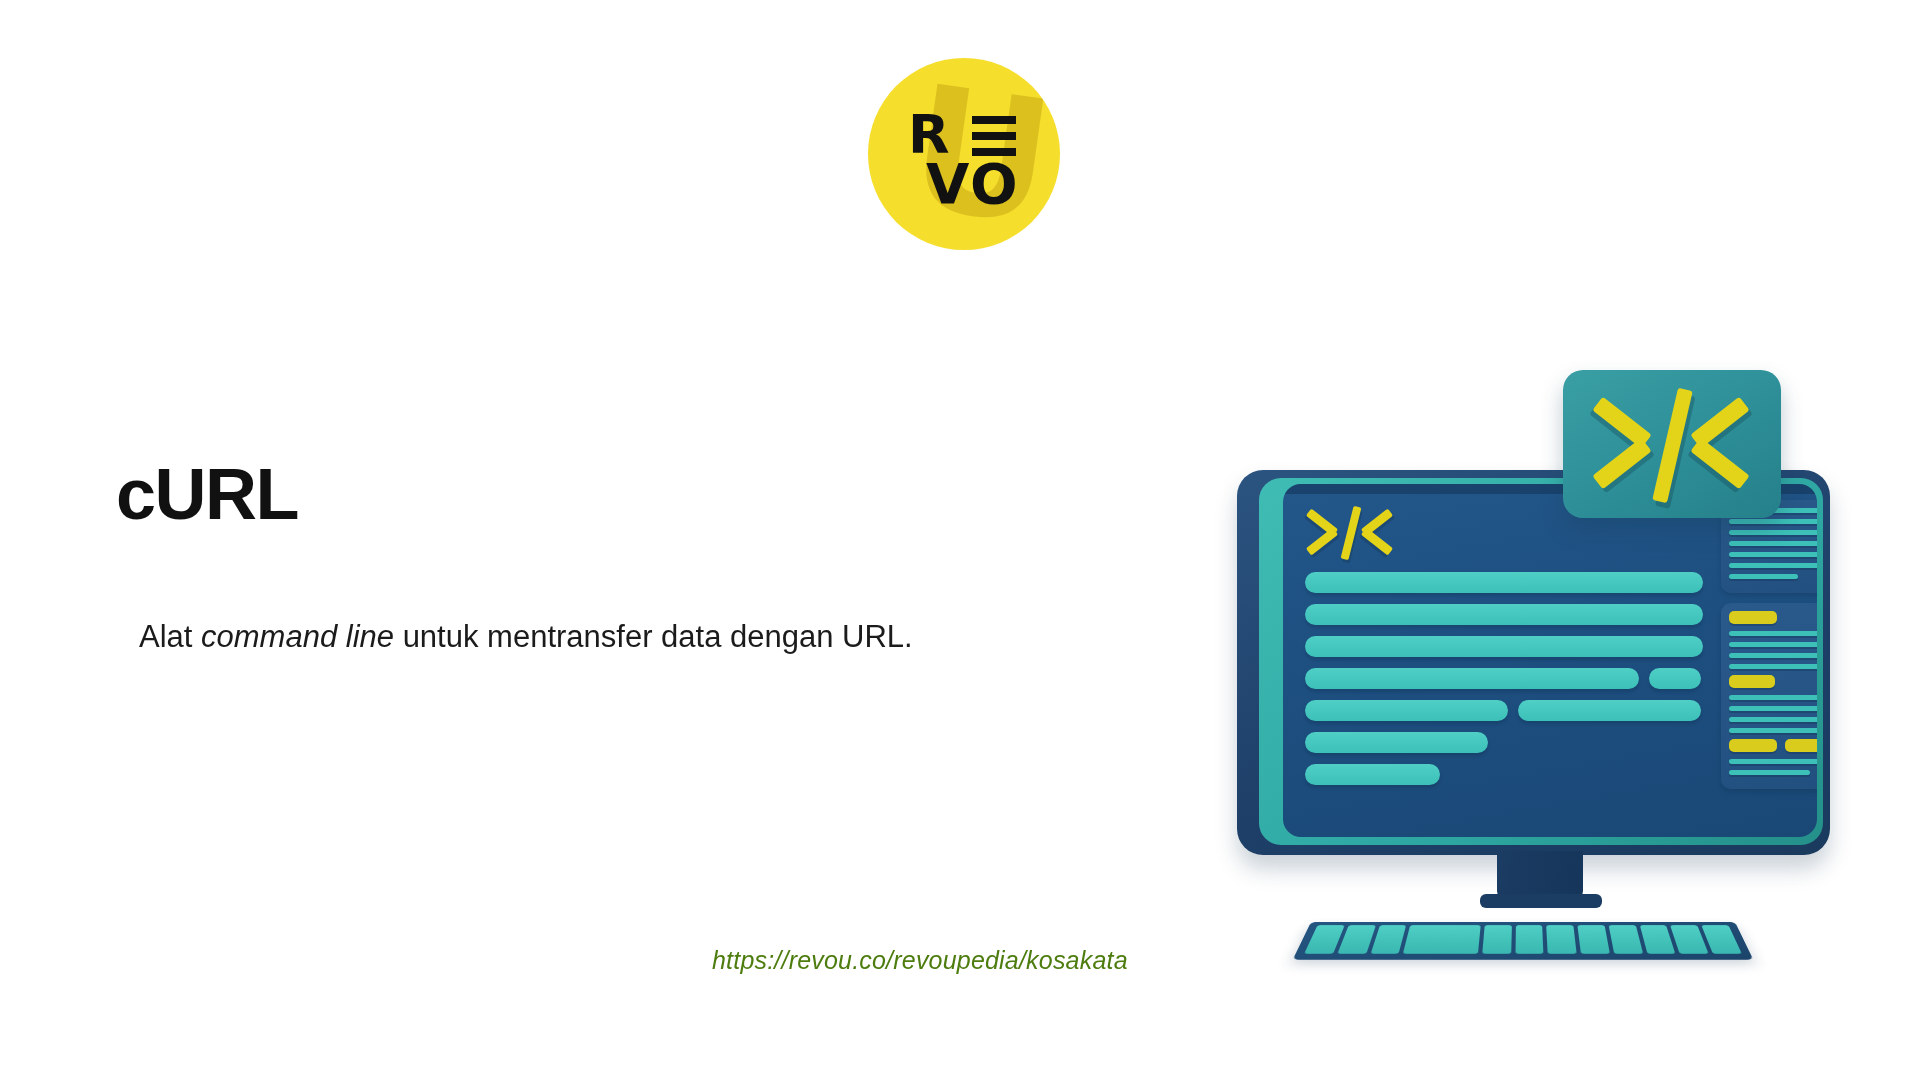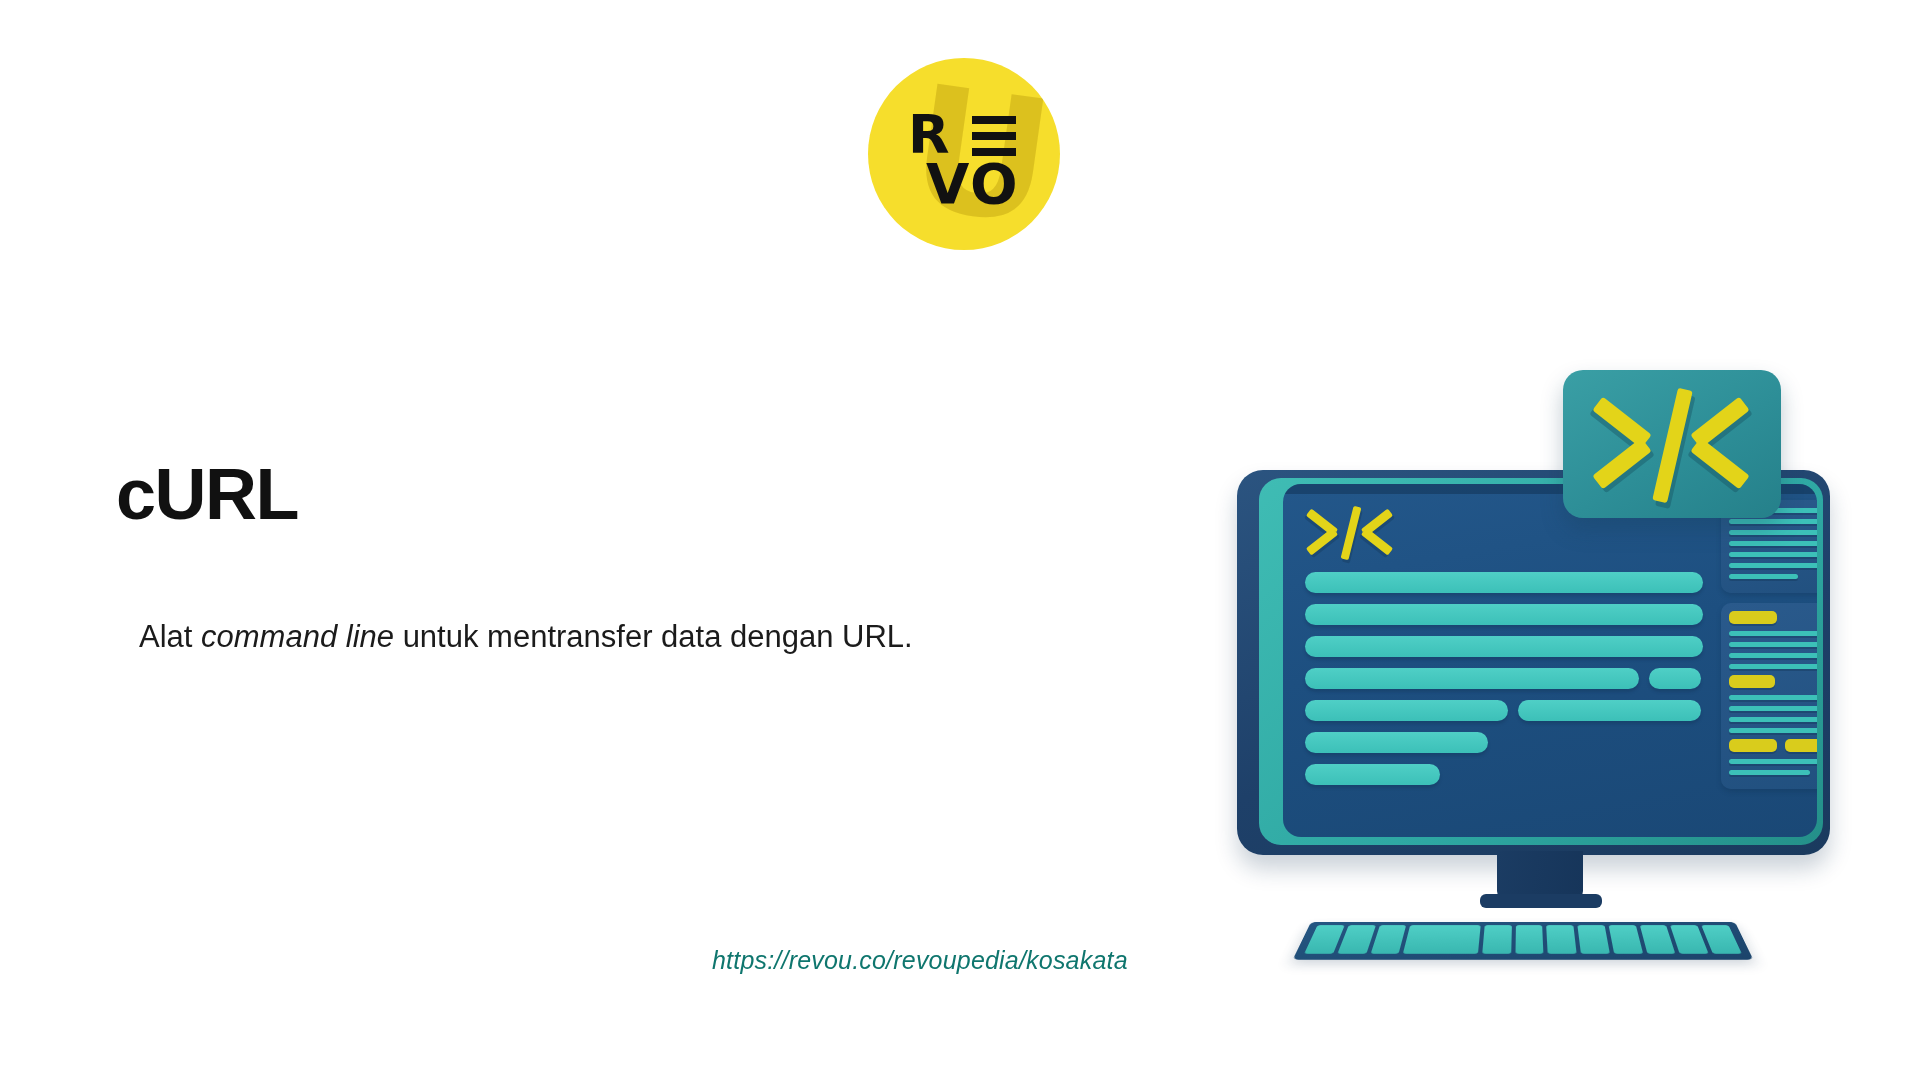--- a/index.html
+++ b/index.html
@@ -95,21 +95,21 @@
   #page-subtitle em {
     font-style: italic;
   }
   #source-url {
     position: absolute;
     left: 712px;
     top: 946px;
     margin: 0;
     font-size: 25px;
     font-style: italic;
-    color: #0f766e;
+    color: #4d7c0f;
     letter-spacing: 0.2px;
     white-space: nowrap;
   }
 
   
   #illustration {
     position: absolute;
     left: 1225px;
     top: 370px;
     width: 625px;

